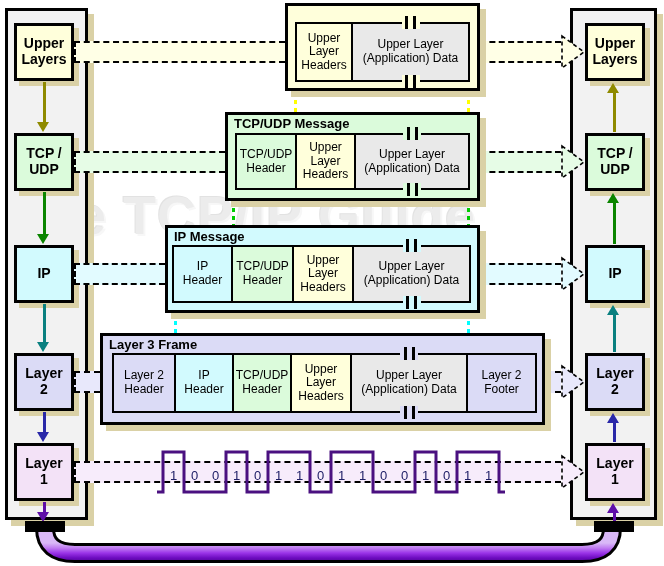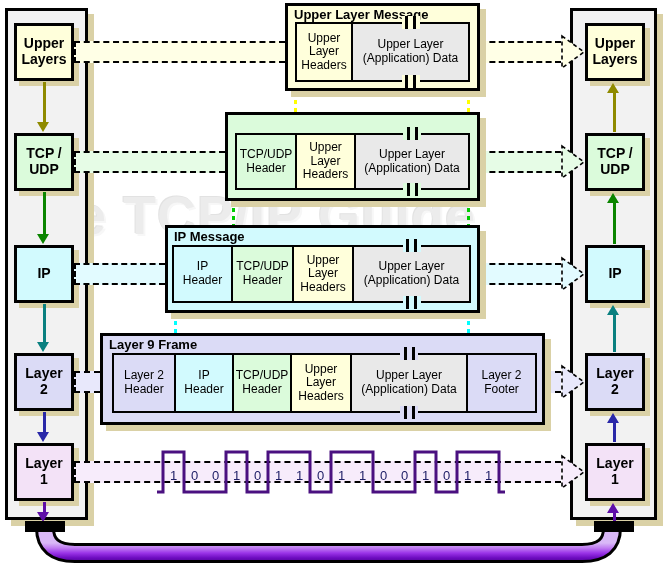--- a/index.html
+++ b/index.html
@@ -118,29 +118,29 @@
     <svg width="25" height="38" style="left: 561px; top: 453px; z-index: 1;">
       <polygon points="1,3 23,19 1,35" fill="#F7ECFB" stroke="#000" stroke-width="1.6" stroke-dasharray="4 3"></polygon>
     </svg>
     <div class="dotline" style="left: 294px; top: 84px; height: 49px; background: repeating-linear-gradient(rgb(255, 255, 0) 0px, rgb(255, 255, 0) 4px, transparent 4px, transparent 8px);"></div>
     <div class="dotline" style="left: 467px; top: 84px; height: 49px; background: repeating-linear-gradient(rgb(255, 255, 0) 0px, rgb(255, 255, 0) 4px, transparent 4px, transparent 8px);"></div>
     <div class="dotline" style="left: 232px; top: 192px; height: 54px; background: repeating-linear-gradient(rgb(0, 204, 0) 0px, rgb(0, 204, 0) 4px, transparent 4px, transparent 8px);"></div>
     <div class="dotline" style="left: 467px; top: 192px; height: 54px; background: repeating-linear-gradient(rgb(0, 204, 0) 0px, rgb(0, 204, 0) 4px, transparent 4px, transparent 8px);"></div>
     <div class="dotline" style="left: 174px; top: 305px; height: 49px; background: repeating-linear-gradient(rgb(0, 255, 255) 0px, rgb(0, 255, 255) 4px, transparent 4px, transparent 8px);"></div>
     <div class="dotline" style="left: 467px; top: 305px; height: 49px; background: repeating-linear-gradient(rgb(0, 255, 255) 0px, rgb(0, 255, 255) 4px, transparent 4px, transparent 8px);"></div>
     <div class="msgbox" style="left: 285px; top: 3px; width: 195px; height: 88px; background: rgb(255, 255, 219);">
-      <div class="msgtitle">Upper Layer Message</div>
       <div class="inner" style="left: 7px; top: 16px; width: 175px; height: 60px;">
         <div class="cell" style="background: rgb(255, 255, 219); width: 56px; flex: 0 0 56px;"><span>Upper
 Layer
 Headers</span></div>
         <div class="cell" style="background: rgb(233, 233, 233); flex: 1 1 auto;"><span>Upper Layer (Application) Data</span><div class="breakmark" style="background: rgb(255, 255, 219); left: calc(50% - 9px); top: -8px;"><i></i><i></i></div><div class="breakmark" style="background: rgb(255, 255, 219); left: calc(50% - 9px); bottom: -8px;"><i></i><i></i></div></div>
       </div>
     </div>
     <div class="msgbox" style="left: 225px; top: 112px; width: 255px; height: 89px; background: rgb(219, 251, 219);">
+      <div class="msgtitle">TCP/UDP Message</div>
       <div class="inner" style="left: 7px; top: 18px; width: 235px; height: 57px;">
         <div class="cell" style="background: rgb(219, 251, 219); width: 60px; flex: 0 0 60px;"><span>TCP/UDP
 Header</span></div>
         <div class="cell" style="background: rgb(255, 255, 219); width: 59px; flex: 0 0 59px;"><span>Upper
 Layer
 Headers</span></div>
         <div class="cell" style="background: rgb(233, 233, 233); flex: 1 1 auto;"><span>Upper Layer (Application) Data</span><div class="breakmark" style="background: rgb(219, 251, 219); left: calc(50% - 9px); top: -8px;"><i></i><i></i></div><div class="breakmark" style="background: rgb(219, 251, 219); left: calc(50% - 9px); bottom: -8px;"><i></i><i></i></div></div>
       </div>
     </div>
     <div class="msgbox" style="left: 165px; top: 225px; width: 315px; height: 88px; background: rgb(210, 250, 254);">
@@ -150,21 +150,21 @@
 Header</span></div>
         <div class="cell" style="background: rgb(219, 251, 219); width: 61px; flex: 0 0 61px;"><span>TCP/UDP
 Header</span></div>
         <div class="cell" style="background: rgb(255, 255, 219); width: 60px; flex: 0 0 60px;"><span>Upper
 Layer
 Headers</span></div>
         <div class="cell" style="background: rgb(233, 233, 233); flex: 1 1 auto;"><span>Upper Layer (Application) Data</span><div class="breakmark" style="background: rgb(210, 250, 254); left: calc(50% - 9px); top: -8px;"><i></i><i></i></div><div class="breakmark" style="background: rgb(210, 250, 254); left: calc(50% - 9px); bottom: -8px;"><i></i><i></i></div></div>
       </div>
     </div>
     <div class="msgbox" style="left: 100px; top: 333px; width: 445px; height: 92px; background: rgb(219, 219, 246);">
-      <div class="msgtitle">Layer 9 Frame</div>
+      <div class="msgtitle">Layer 3 Frame</div>
       <div class="inner" style="left: 9px; top: 17px; width: 425px; height: 60px;">
         <div class="cell" style="background: rgb(219, 219, 246); width: 62px; flex: 0 0 62px;"><span>Layer 2
 Header</span></div>
         <div class="cell" style="background: rgb(210, 250, 254); width: 58px; flex: 0 0 58px;"><span>IP
 Header</span></div>
         <div class="cell" style="background: rgb(219, 251, 219); width: 58px; flex: 0 0 58px;"><span>TCP/UDP
 Header</span></div>
         <div class="cell" style="background: rgb(255, 255, 219); width: 60px; flex: 0 0 60px;"><span>Upper
 Layer
 Headers</span></div>

